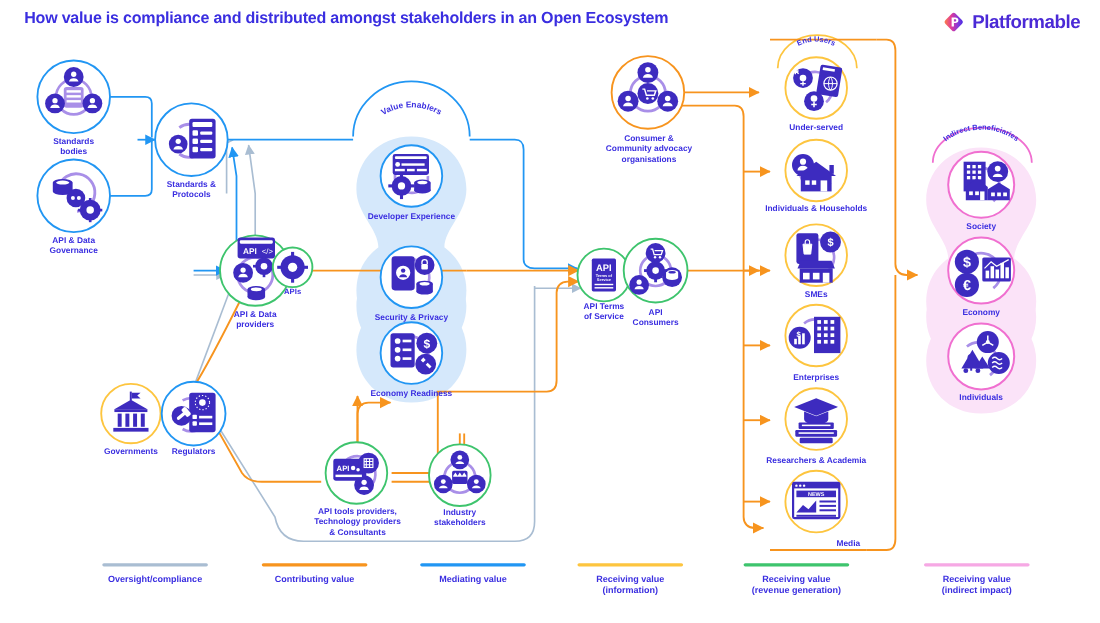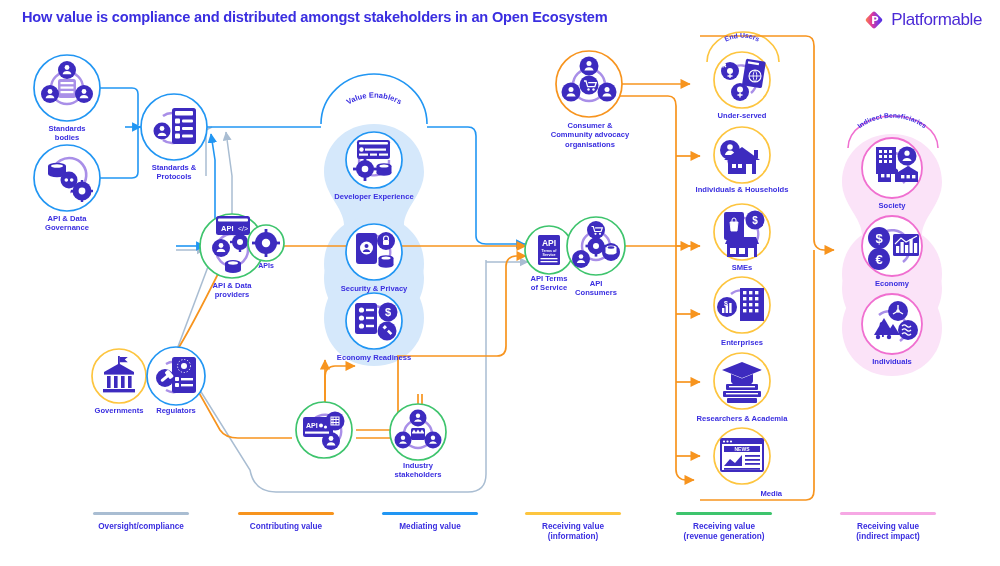--- a/index.html
+++ b/index.html
@@ -13,21 +13,21 @@
 
   
   .page-title{
     position:absolute;left:22px;top:9px;
     font-size:14.6px;font-weight:bold;color:#3a2ee0;letter-spacing:-.2px;
     white-space:nowrap;
   }
 
   
   .logo-wrap{position:absolute;right:18px;top:10px;display:flex;align-items:center;gap:7px;}
-  .logo-text{font-size:17px;font-weight:normal;color:#4b2ad6;letter-spacing:-.4px;text-align:right;}
+  .logo-text{font-size:17px;font-weight:bold;color:#4b2ad6;letter-spacing:-.4px;text-align:right;}
 
   
   .nlabel{
     position:absolute;text-align:center;color:#3a2ee0;
     font-size:7.6px;font-weight:bold;line-height:1.22;
     white-space:pre-line;pointer-events:none;
   }
   .nlabel.sm{font-size:7.0px;}
 
   
@@ -691,20 +691,23 @@
   <div class="nlabel" style="left:124px;top:163px;width:100px;">Standards &amp;
 Protocols</div>
   <div class="nlabel" style="left:182px;top:281px;width:100px;">API &amp; Data
 providers</div>
   <div class="nlabel sm" style="left:241px;top:262px;width:50px;">APIs</div>
   <div class="nlabel" style="left:74px;top:406px;width:90px;">Governments</div>
   <div class="nlabel" style="left:136px;top:406px;width:80px;">Regulators</div>
   <div class="nlabel" style="left:314px;top:192px;width:120px;">Developer Experience</div>
   <div class="nlabel" style="left:314px;top:284px;width:120px;">Security &amp; Privacy</div>
   <div class="nlabel" style="left:314px;top:353px;width:120px;">Economy Readiness</div>
+  <div class="nlabel" style="left:264px;top:460px;width:122px;">API tools providers,
+Technology providers
+&amp; Consultants</div>
   <div class="nlabel" style="left:378px;top:461px;width:80px;">Industry
 stakeholders</div>
   <div class="nlabel" style="left:524px;top:121px;width:132px;">Consumer &amp;
 Community advocacy
 organisations</div>
   <div class="nlabel" style="left:512px;top:274px;width:74px;">API Terms
 of Service</div>
   <div class="nlabel" style="left:566px;top:279px;width:60px;">API
 Consumers</div>
   <div class="nlabel" style="left:692px;top:111px;width:100px;">Under-served</div>

